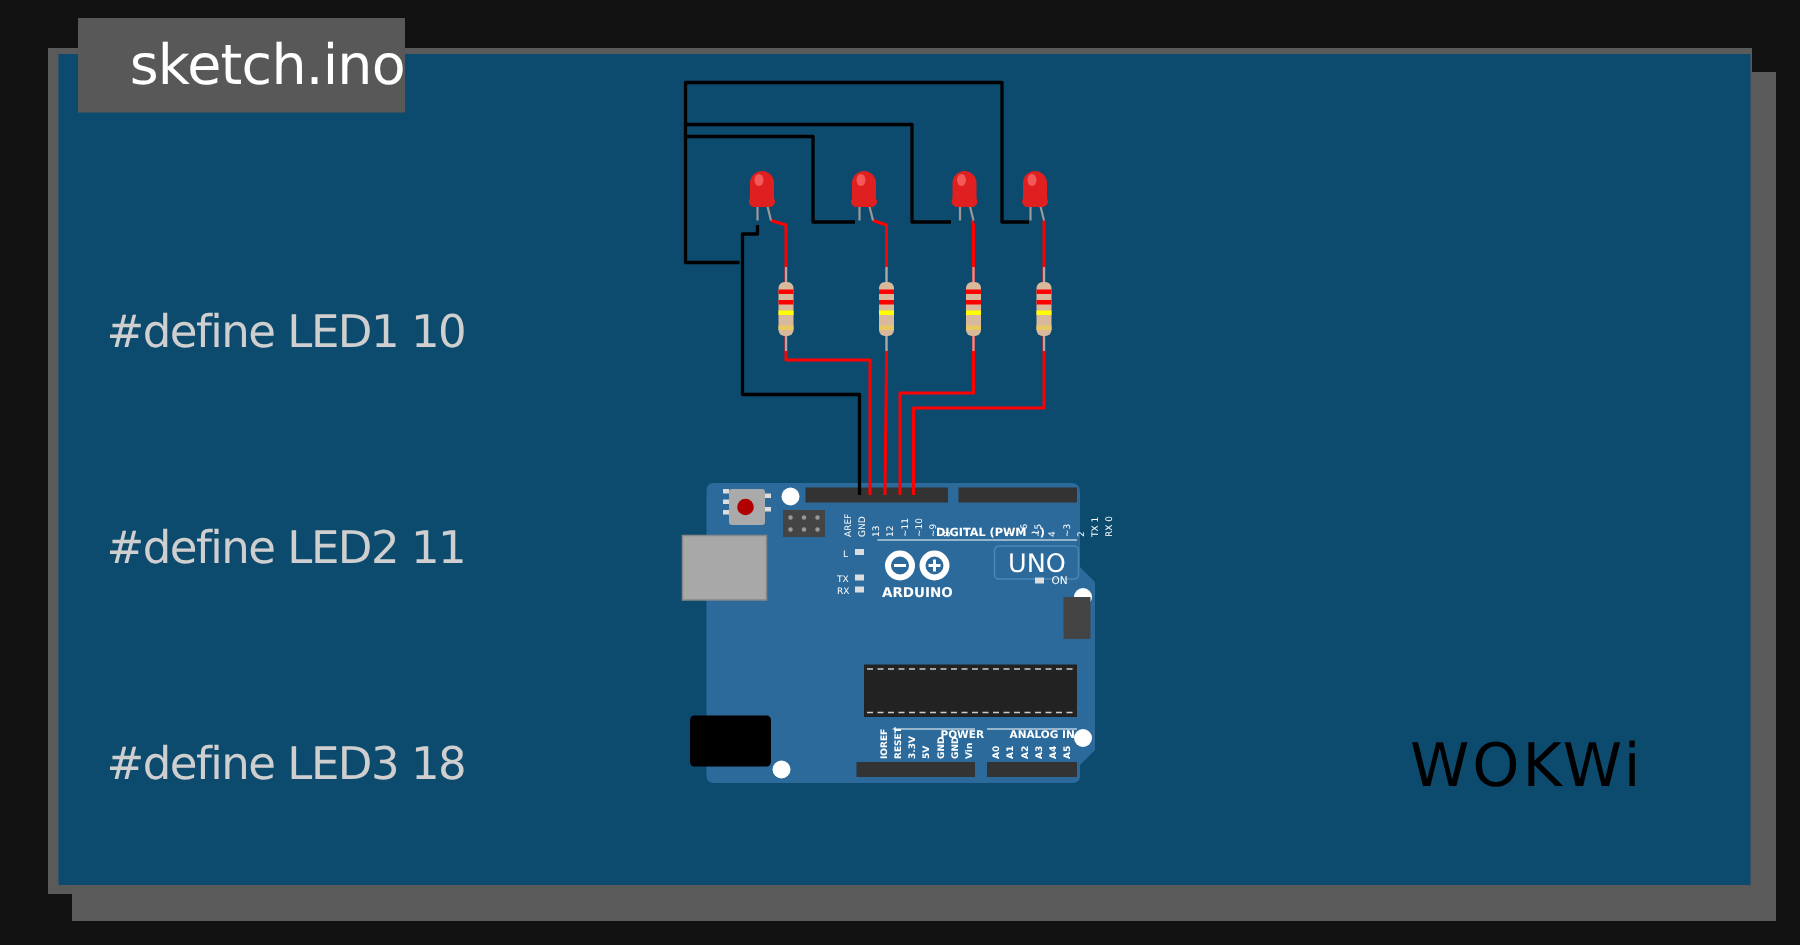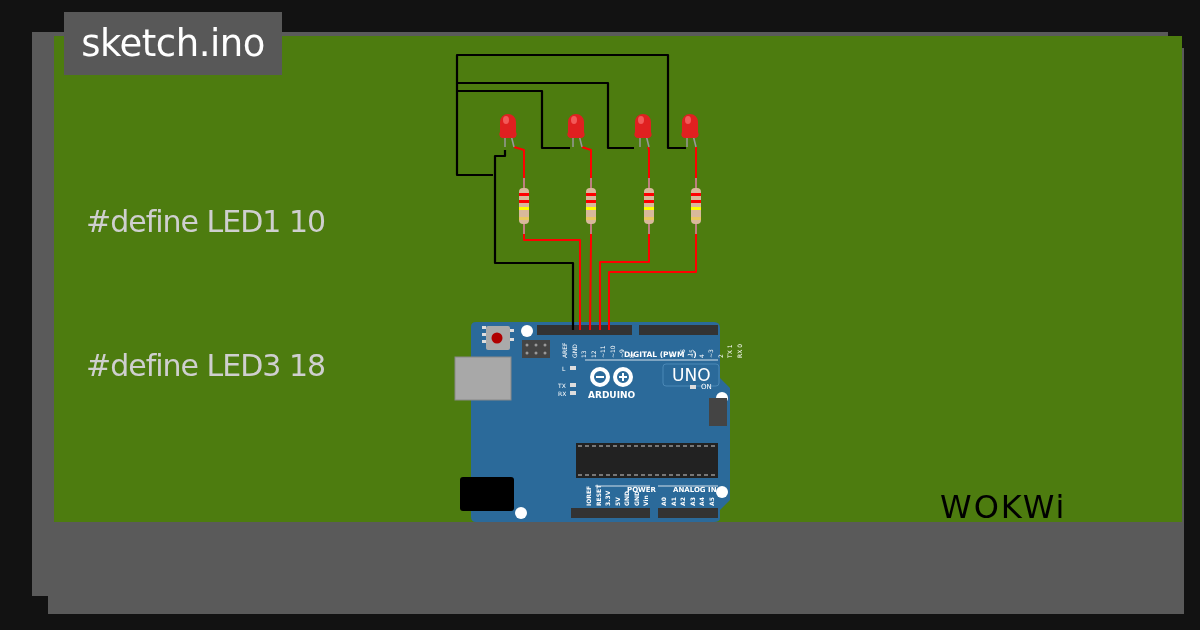--- a/index.html
+++ b/index.html
@@ -1,33 +1,34 @@
 <!DOCTYPE html>
 <html><head>
 <meta charset="utf-8">
 <style>
   html,body{margin:0;padding:0;}
   body{width:1200px;height:630px;background:#121212;position:relative;overflow:hidden;font-family:"DejaVu Sans",sans-serif;}
   .shadow{position:absolute;left:48px;top:48px;width:1136px;height:566px;background:#5a5a5a;}
   .card{position:absolute;left:32px;top:32px;width:1136px;height:564px;background:#5a5a5a;}
-  .card-inner{position:absolute;left:22px;top:4px;width:1128px;height:486px;background:#4d7c0f;overflow:hidden;}
-  .tab{position:absolute;left:64px;top:12px;width:218px;height:63px;background:#585858;color:#fff;font-size:37px;line-height:63px;text-align:center;font-family:"DejaVu Sans",sans-serif;letter-spacing:-0.5px;z-index:5;}
+  .card-inner{position:absolute;left:7px;top:4px;width:1128px;height:554px;background:#0c4a6e;overflow:hidden;}
+  .tab{position:absolute;left:52px;top:12px;width:218px;height:63px;background:#585858;color:#fff;font-size:37px;line-height:63px;text-align:right;font-family:"DejaVu Sans",sans-serif;letter-spacing:-0.5px;z-index:5;}
   .code{position:absolute;left:32px;top:66px;color:#cfcfcf;font-size:30px;line-height:48px;white-space:pre;font-family:"DejaVu Sans",sans-serif;letter-spacing:-1px;}
   .code .line{height:48px;}
   .circuit{position:absolute;left:0;top:0;}
-  .logo{position:absolute;left:940px;top:488px;font-size:32px;color:#000;font-family:"DejaVu Sans",sans-serif;letter-spacing:2px;font-weight:400;}
+  .logo{position:absolute;left:940px;top:488px;font-size:40px;color:#000;font-family:"DejaVu Sans",sans-serif;letter-spacing:2px;font-weight:400;}
 </style>
 </head>
 <body>
 
 <div class="shadow"></div>
 <div class="card">
   <div class="card-inner">
     <div class="code">
       <div class="line">#define LED1 10</div>
+      <div class="line">#define LED2 11</div>
       <div class="line">#define LED3 18</div>
       
       
       
       
       
       
       
       
     </div>

